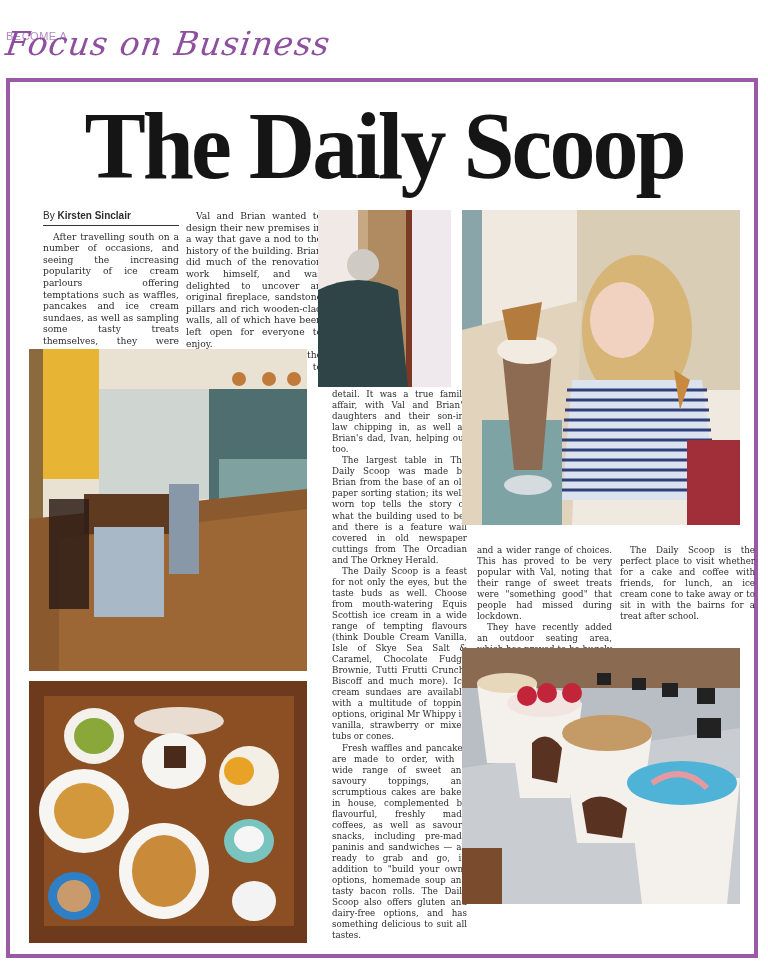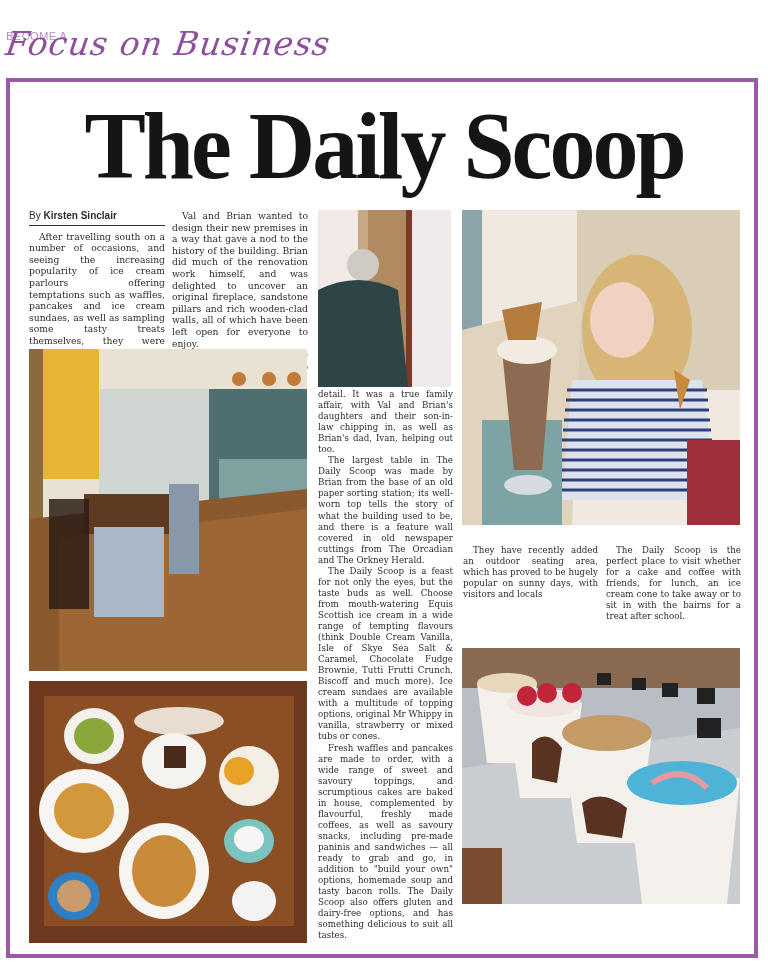--- a/index.html
+++ b/index.html
@@ -8,21 +8,21 @@
   .banner { position:absolute; left:0; top:0; width:768px; height:76px; }
   .become { position:absolute; left:6px; top:6px; font-family:"Liberation Sans", sans-serif; font-size:11px; letter-spacing:0.5px; color:#b48cc0;margin-top:24px; }
   .focus { position:absolute; left:6px; top:24px; font-family:"DejaVu Serif", serif; font-style:italic; font-size:33px; color:#8d4f9e; letter-spacing:1px; transform:skewX(-8deg); }
   .contact { position:absolute; left:287px; top:46px; font-family:"Liberation Sans", sans-serif; font-size:12.5px; color:#9b79a8; white-space:nowrap; }
   .contact b { font-weight:bold; color:#8d4f9e; }
 
   .frame { position:absolute; left:6px; top:78px; width:752px; height:880px; border:4px solid #9b5aa8; box-sizing:border-box; background:#fff; }
 
   .headline { position:absolute; left:0; top:100px; width:768px; text-align:center; font-family:"Liberation Serif", serif; font-weight:bold; font-size:92px; letter-spacing:-3px; color:#151515; line-height:1; transform:scaleY(1.03); }
 
-  .col { position:absolute; font-family:"DejaVu Serif", serif; font-size:9.2px; line-height:11.6px; color:#2d2d2d; text-align:justify; }
+  .col { position:absolute; font-family:"DejaVu Serif", serif; font-size:9.2px; line-height:11.6px; color:#2d2d2d; text-align:justify;margin-left:14px; }
   .col p { margin:0; text-indent:10px; }
   .col p.noindent { text-indent:0; }
   .byline { font-family:"Liberation Sans", sans-serif; font-size:10px; border-bottom:1px solid #333; padding-bottom:3px; margin-bottom:5px; text-align:left; }
   .byline b { font-weight:900; }
 
   .photo { position:absolute; overflow:hidden; }
   .photo svg { display:block; width:100%; height:100%; }
 </style>
 </head>
 <body>
@@ -48,20 +48,21 @@
 
 <div class="col" style="left:318px; top:389px; width:135px; font-size:8.7px; line-height:11.05px;">
   <p class="noindent">detail. It was a true family affair, with Val and Brian's daughters and their son-in-law chipping in, as well as Brian's dad, Ivan, helping out too.</p>
   <p>The largest table in The Daily Scoop was made by Brian from the base of an old paper sorting station; its well-worn top tells the story of what the building used to be, and there is a feature wall covered in old newspaper cuttings from The Orcadian and The Orkney Herald.</p>
   <p>The Daily Scoop is a feast for not only the eyes, but the taste buds as well. Choose from mouth-watering Equis Scottish ice cream in a wide range of tempting flavours (think Double Cream Vanilla, Isle of Skye Sea Salt &amp; Caramel, Chocolate Fudge Brownie, Tutti Frutti Crunch, Biscoff and much more). Ice cream sundaes are available with a multitude of topping options, original Mr Whippy in vanilla, strawberry or mixed tubs or cones.</p>
   <p>Fresh waffles and pancakes are made to order, with a wide range of sweet and savoury toppings, and scrumptious cakes are baked in house, complemented by flavourful, freshly made coffees, as well as savoury snacks, including pre-made paninis and sandwiches — all ready to grab and go, in addition to "build your own" options, homemade soup and tasty bacon rolls. The Daily Scoop also offers gluten and dairy-free options, and has something delicious to suit all tastes.</p>
 
 </div>
 
 <div class="col" style="left:463px; top:545px; width:135px; font-size:8.7px; line-height:11.05px;">
+  <p class="noindent">and a wider range of choices. This has proved to be very popular with Val, noting that their range of sweet treats were "something good" that people had missed during lockdown.</p>
   <p>They have recently added an outdoor seating area, which has proved to be hugely popular on sunny days, with visitors and locals</p>
 </div>
 
 <div class="col" style="left:606px; top:545px; width:135px; font-size:8.7px; line-height:11.05px;">
   <p>The Daily Scoop is the perfect place to visit whether for a cake and coffee with friends, for lunch, an ice cream cone to take away or to sit in with the bairns for a treat after school.</p>
 </div>
 
 <div class="photo" style="left:29px; top:349px; width:278px; height:322px;">
   <svg viewBox="0 0 278 322" preserveAspectRatio="none">
     <rect width="278" height="322" fill="#e9e2d3"></rect>

